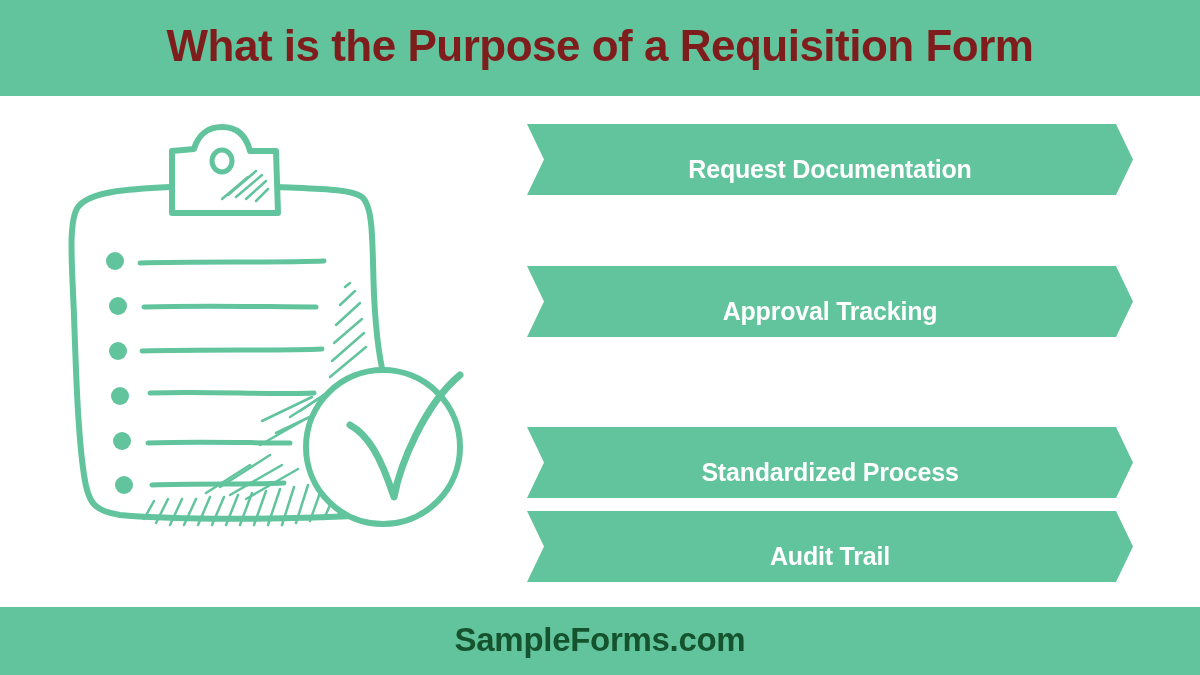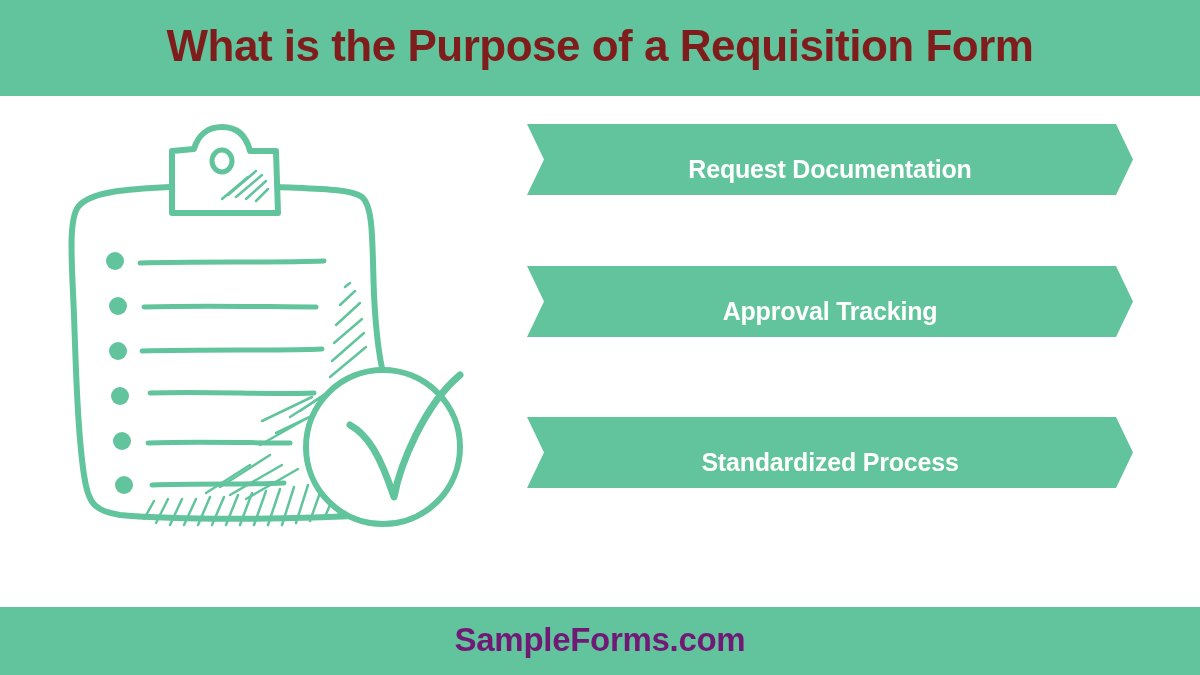--- a/index.html
+++ b/index.html
@@ -39,21 +39,21 @@
       position: absolute;
       left: 0; top: 607px;
       width: 1200px;
       height: 68px;
       background: #62c49d;
       display: flex;
       align-items: center;
       justify-content: center;
     }
     .footer-brand {
-      color: #701a75;
+      color: #14532d;
       font-weight: bold;
       font-size: 33px;
       letter-spacing: -0.3px;
       margin-top: -2px;
     }
     .illustration {
       position: absolute;
       left: 50px;
       top: 115px;
       width: 430px;
@@ -180,25 +180,31 @@
   </div>
 
   <div class="banner" style="top:218px;margin-top:48px;">
     <svg viewBox="0 0 606 71" preserveAspectRatio="none">
       <polygon points="0,0 589,0 606,35.5 589,71 0,71 17,35.5" fill="#62c49d"></polygon>
     </svg>
     <div class="banner-label">Approval Tracking</div>
   </div>
 
 
-  <div class="banner" style="top:417px;">
+  <div class="banner" style="top:427px;">
     <svg viewBox="0 0 606 71" preserveAspectRatio="none">
       <polygon points="0,0 589,0 606,35.5 589,71 0,71 17,35.5" fill="#62c49d"></polygon>
     </svg>
     <div class="banner-label">Standardized Process</div>
   </div>
 
+  <div class="banner" style="top:511px;">
+    <svg viewBox="0 0 606 71" preserveAspectRatio="none">
+      <polygon points="0,0 589,0 606,35.5 589,71 0,71 17,35.5" fill="#62c49d"></polygon>
+    </svg>
+    <div class="banner-label">Audit Trail</div>
+  </div>
 
   <div class="footer">
     <div class="footer-brand">SampleForms.com</div>
   </div>
 
 </div>
 
 </body></html>

